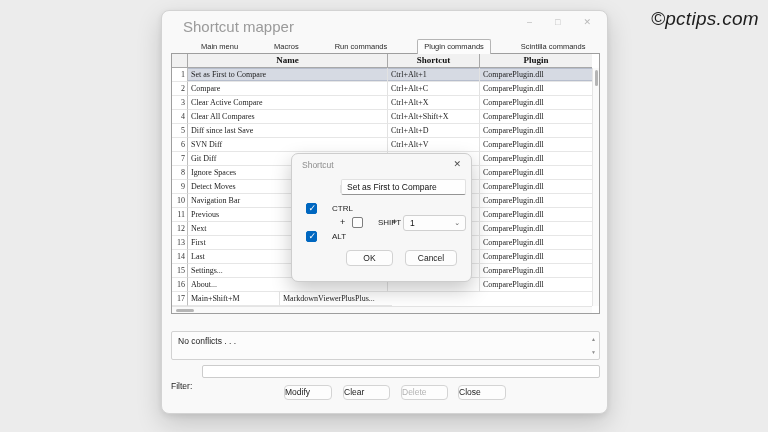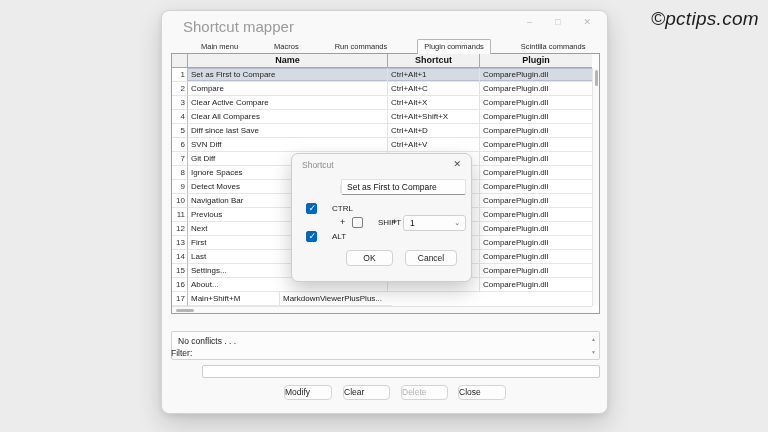--- a/index.html
+++ b/index.html
@@ -19,21 +19,21 @@
   .win-controls span { cursor:default; }
 
   
   .tabs { position:absolute; left:9px; top:28px; display:flex; align-items:flex-end; height:14px; z-index:2; }
   .tab { font-size:7.5px; color:#2a2a2a; padding:1px 6px 2px; white-space:nowrap;margin-left:24px; }
   .tab.active { background:#fcfcfc; border:1px solid #b5b5b5; border-bottom:none;
     border-radius:2px 2px 0 0; padding:2px 6px 3px; margin-bottom:-1px; }
 
   
   .table { position:absolute; left:9px; top:42px; width:429px; height:261px;
-    border:1px solid #9e9e9e; background:#fff; }
+    border:1px solid #9e9e9e; background:#fff;font-family:Liberation Serif, serif; }
   .thead { display:flex; height:14px; }
   .hcell { background:#f1f1f1; border-right:1px solid #a8a8a8; border-bottom:1px solid #a8a8a8;
     font-size:9px; font-weight:bold; color:#111; text-align:center; line-height:13px; }
   .c0 { width:16px; } .c1 { width:200px; } .c2 { width:92px; } .c3 { width:112px; }
   .hcell.c3 { border-right:none; }
   .tbody { position:absolute; left:0; top:14px; right:7px; bottom:7px; overflow:hidden; }
   .trow { display:flex; height:14px; background:#fff; }
   .tcell { font-size:8px; color:#1c1c1c; line-height:13px; border-right:1px solid #e2e2e2;
     border-bottom:1px solid #e6e6e6; padding-left:3px; white-space:nowrap; overflow:hidden; }
   .tcell.c0 { text-align:right; padding-right:2px; padding-left:0; color:#333;
@@ -51,21 +51,21 @@
     background:#b5b5b5; border-radius:2px; }
 
   
   .conflicts { position:absolute; left:9px; top:320px; width:429px; height:29px;
     border:1px solid #d2d2d2; border-radius:2px; background:#fcfcfc; }
   .conflicts-text { position:absolute; left:6px; top:4px; font-size:8.5px; color:#222; }
   .scroll-arrow { position:absolute; right:3px; font-size:5px; color:#8e8e8e; }
   .scroll-arrow.up { top:4px; } .scroll-arrow.down { bottom:4px; }
 
   
-  .filter-label { position:absolute; left:9px; top:337px; font-size:8.5px; color:#1c1c1c; }
+  .filter-label { position:absolute; left:9px; top:370px; font-size:8.5px; color:#1c1c1c; }
   .filter-input { position:absolute; left:40px; top:354px; width:398px; height:13px;
     border:1px solid #cccccc; border-radius:2px; background:#fff; font-size:8px;
     padding:0 3px; font-family:"Liberation Sans", sans-serif; }
 
   
   .btn { position:absolute; height:15px; background:#fdfdfd; border:1px solid #d4d4d4;
     border-radius:4px; font-size:8.5px; color:#1a1a1a; text-align:left; line-height:13px;
     font-family:"Liberation Sans", sans-serif; cursor:default; }
   .btn.disabled { color:#b2b2b2; }
 

